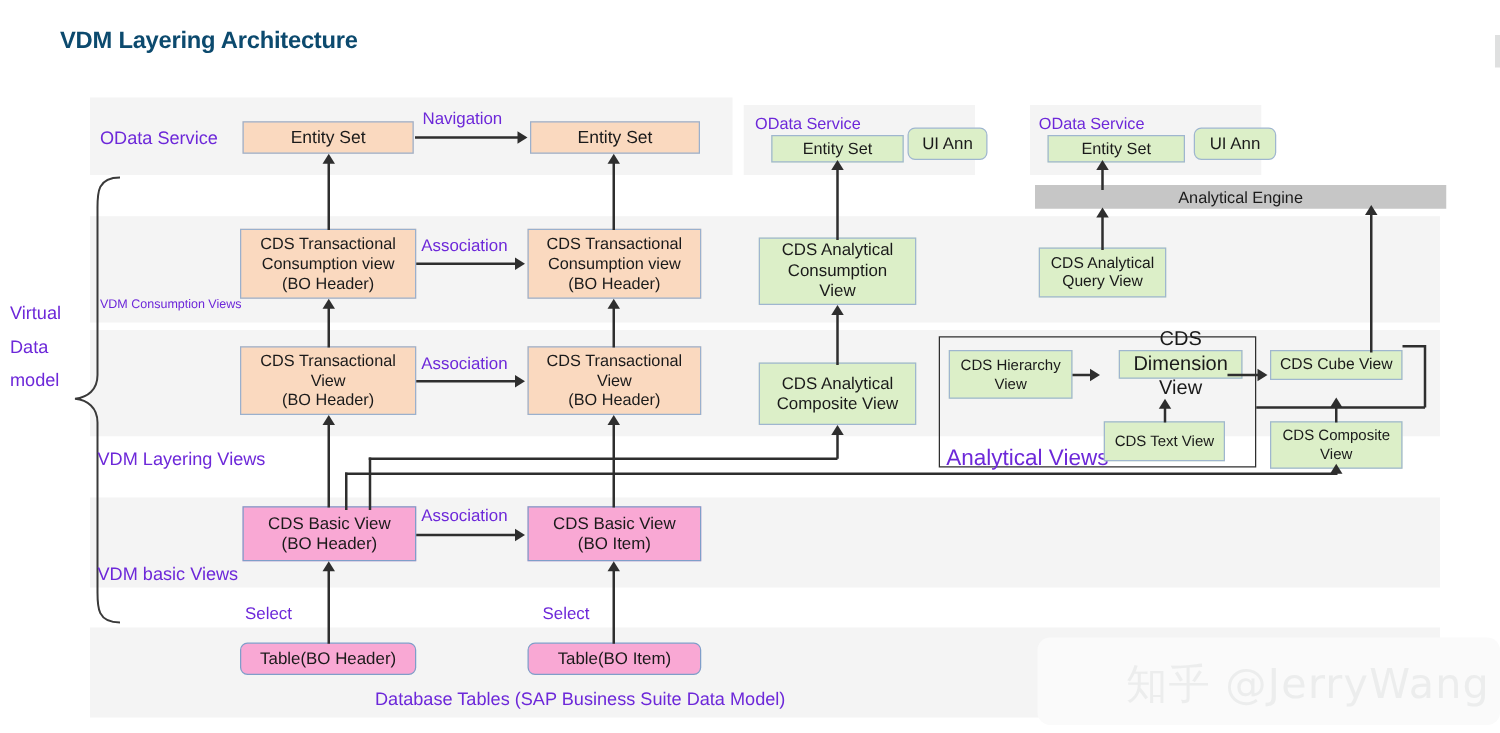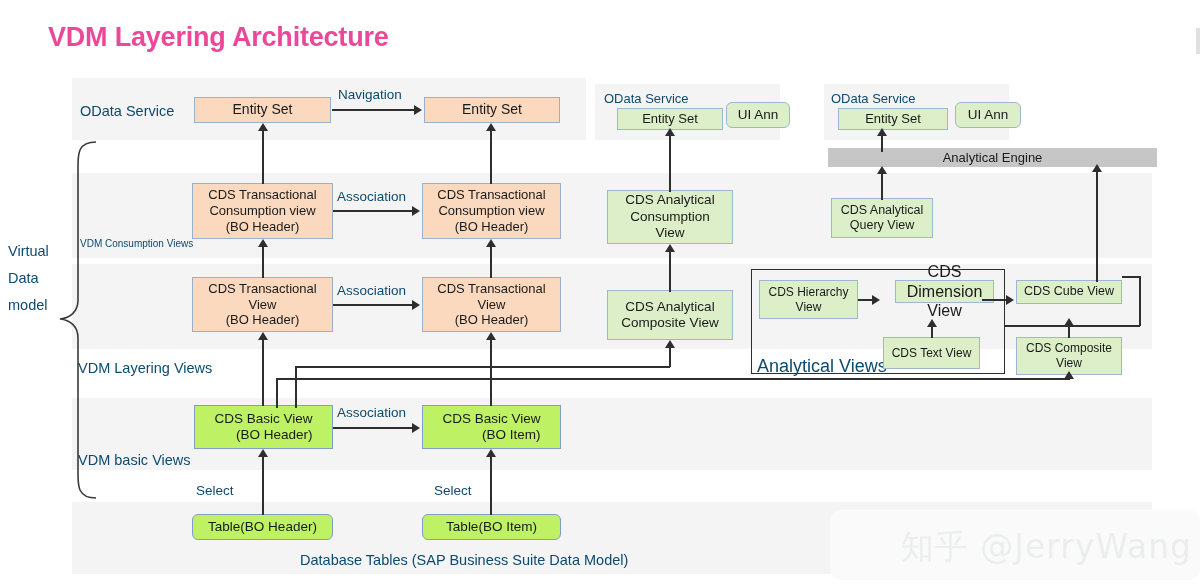--- a/index.html
+++ b/index.html
@@ -8,46 +8,46 @@
     background:#ffffff;
     font-family:"Liberation Sans","DejaVu Sans",sans-serif;
     overflow:hidden;
     position:relative;
   }
   #stage{position:relative;width:1200px;height:586px;}
 
   
   .title{
     position:absolute;left:48px;top:22px;
-    font-size:27px;font-weight:bold;color:#ec4899;
+    font-size:19px;font-weight:bold;color:#0c4a6e;
     letter-spacing:-0.2px;
   }
 
   
   .band{position:absolute;background:#f4f4f4;}
 
   
   .node{
     position:absolute;
     box-sizing:border-box;
     border:1px solid #93a7c4;
     display:flex;align-items:center;justify-content:center;
     text-align:center;
     color:#1a1a1a;
     line-height:1.22;
     white-space:pre-line;
   }
   .orange{background:#fad9bf;border-color:#9ab0cd;}
   .green {background:#dcefc8;border-color:#9fb6cf;}
-  .blue  {background:#bef264;border-color:#7f9ec9;text-align:right;}
+  .blue  {background:#f9a8d4;border-color:#7f9ec9;}
   .grey  {background:#c6c6c6;border:none;color:#1a1a1a;text-align:right;}
   .rounded{border-radius:6px;}
 
   
-  .lbl{position:absolute;color:#0c4a6e;white-space:pre-line;}
+  .lbl{position:absolute;color:#6d28d9;white-space:pre-line;}
 
   
   .frame{position:absolute;box-sizing:border-box;border:1.4px solid #2e2e2e;background:transparent;}
 
   
   .ln{position:absolute;background:#2e2e2e;}
   .vl{width:1.6px;}
   .hl{height:1.6px;}
   .arrow-up{
     position:absolute;width:0;height:0;

